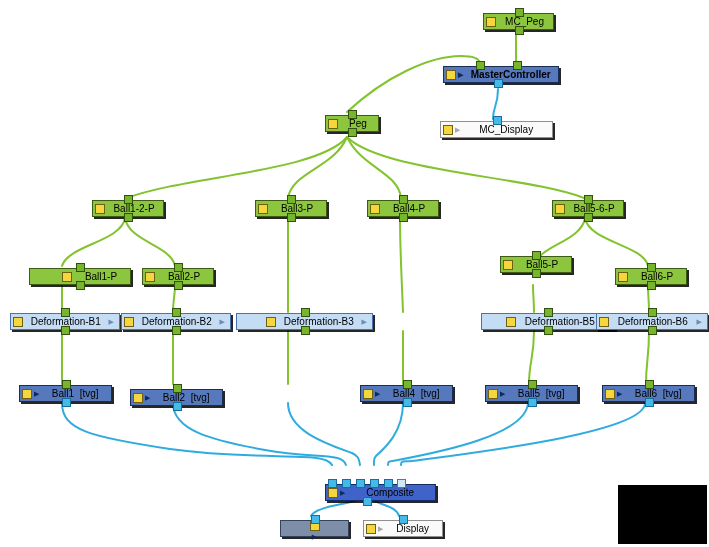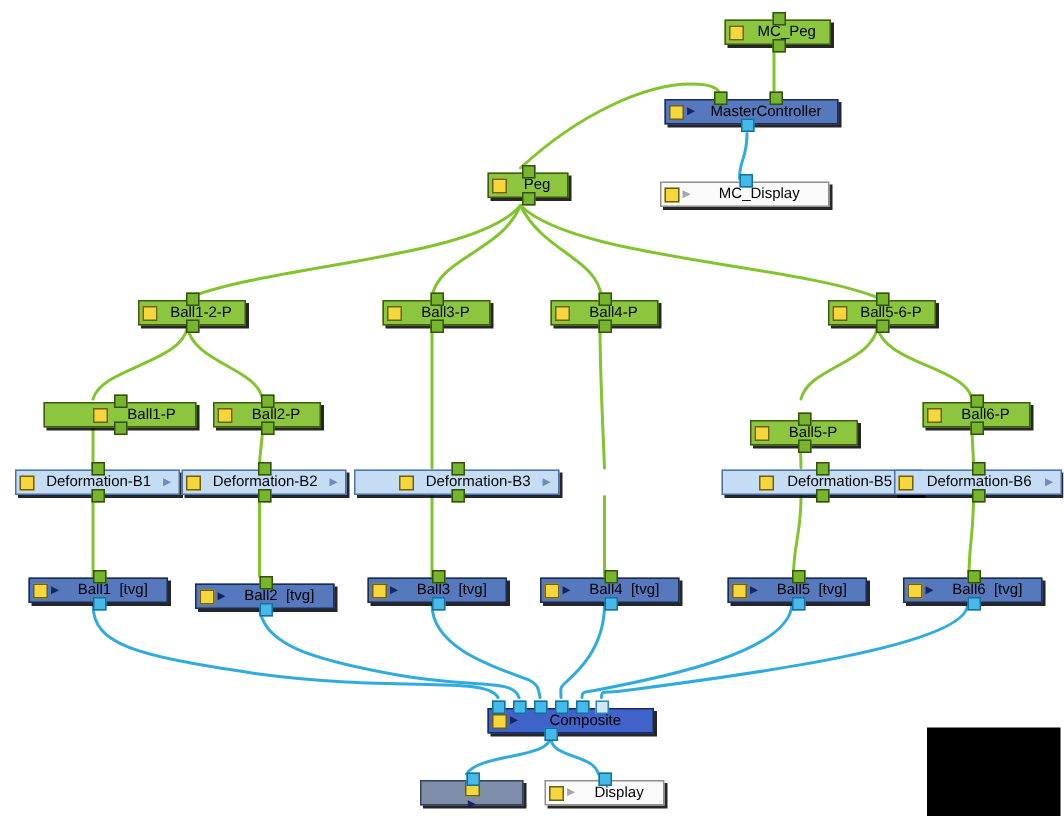--- a/index.html
+++ b/index.html
@@ -72,21 +72,21 @@
     </g>
   </svg>
 
   <div class="node green" style="left:483px;top:13px;width:65px;align-items:center;">
     <span class="ybox"></span>
     <span class="lbl">MC_Peg</span>
     <span class="p pg ptop"></span>
     <span class="p pg pbot"></span>
   </div>
 
-  <div class="node blue" style="left:443px;top:66px;width:110px;">
+  <div class="node blue" style="left:443px;top:66px;width:110px;font-weight:bold;">
     <span class="ybox"></span>
     <span class="arrow">▶</span>
     <span class="lbl">MasterController</span>
     <span class="p pg" style="top:-6px;left:32px;"></span>
     <span class="p pg" style="top:-6px;left:69px;"></span>
     <span class="p pc" style="bottom:-6px;left:50px;"></span>
   </div>
 
   <div class="node green" style="left:325px;top:115px;width:48px;">
     <span class="ybox"></span>
@@ -132,21 +132,21 @@
     <span class="lbl">Ball1-P</span>
     <span class="p pg ptop"></span>
     <span class="p pg pbot"></span>
   </div>
   <div class="node green" style="left:142px;top:268px;width:66px;">
     <span class="ybox"></span>
     <span class="lbl">Ball2-P</span>
     <span class="p pg ptop"></span>
     <span class="p pg pbot"></span>
   </div>
-  <div class="node green" style="left:500px;top:280px;width:66px;">
+  <div class="node green" style="left:500px;top:256px;width:66px;">
     <span class="ybox"></span>
     <span class="lbl">Ball5-P</span>
     <span class="p pg ptop"></span>
     <span class="p pg pbot"></span>
   </div>
   <div class="node green" style="left:615px;top:268px;width:66px;">
     <span class="ybox"></span>
     <span class="lbl">Ball6-P</span>
     <span class="p pg ptop"></span>
     <span class="p pg pbot"></span>
@@ -195,27 +195,20 @@
     <span class="p pg ptop"></span>
     <span class="p pc pbot"></span>
   </div>
   <div class="node blue" style="left:130px;top:389px;width:87px;">
     <span class="ybox"></span>
     <span class="arrow">▶</span>
     <span class="lbl">Ball2  [tvg]</span>
     <span class="p pg ptop"></span>
     <span class="p pc pbot"></span>
   </div>
-  <div class="node blue" style="left:245px;top:385px;width:87px;">
-    <span class="ybox"></span>
-    <span class="arrow">▶</span>
-    <span class="lbl">Ball3  [tvg]</span>
-    <span class="p pg ptop"></span>
-    <span class="p pc pbot"></span>
-  </div>
   <div class="node blue" style="left:360px;top:385px;width:87px;">
     <span class="ybox"></span>
     <span class="arrow">▶</span>
     <span class="lbl">Ball4  [tvg]</span>
     <span class="p pg ptop"></span>
     <span class="p pc pbot"></span>
   </div>
   <div class="node blue" style="left:485px;top:385px;width:87px;">
     <span class="ybox"></span>
     <span class="arrow">▶</span>
@@ -224,21 +217,21 @@
     <span class="p pc pbot"></span>
   </div>
   <div class="node blue" style="left:602px;top:385px;width:87px;">
     <span class="ybox"></span>
     <span class="arrow">▶</span>
     <span class="lbl">Ball6  [tvg]</span>
     <span class="p pg ptop"></span>
     <span class="p pc pbot"></span>
   </div>
 
-  <div class="node comp" style="left:325px;top:472px;width:105px;">
+  <div class="node comp" style="left:325px;top:484px;width:105px;">
     <span class="ybox"></span>
     <span class="arrow">▶</span>
     <span class="lbl">Composite</span>
     <span class="p pc" style="top:-6px;left:2px;"></span>
     <span class="p pc" style="top:-6px;left:16px;"></span>
     <span class="p pc" style="top:-6px;left:30px;"></span>
     <span class="p pc" style="top:-6px;left:44px;"></span>
     <span class="p pc" style="top:-6px;left:58px;"></span>
     <span class="p pcl" style="top:-6px;left:71px;"></span>
     <span class="p pc" style="bottom:-6px;left:37px;"></span>

